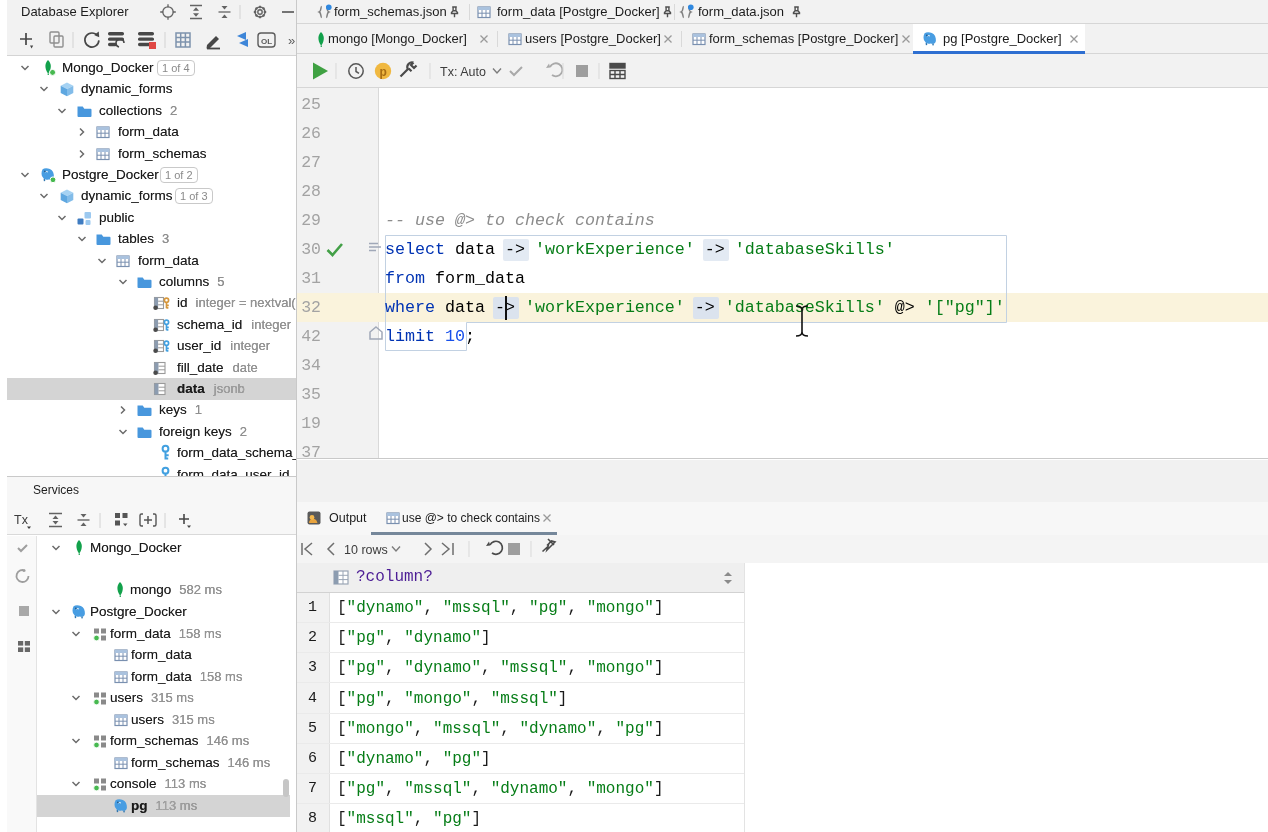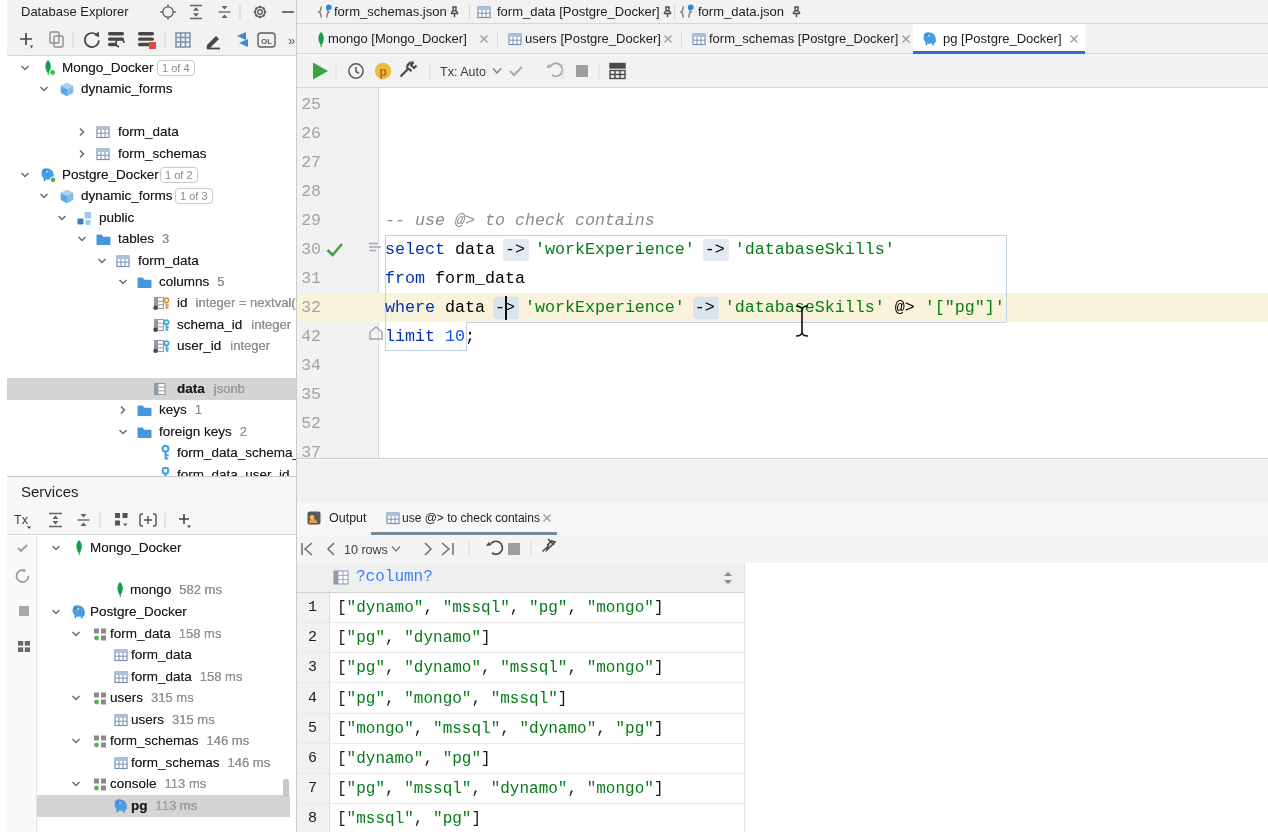--- a/index.html
+++ b/index.html
@@ -124,20 +124,29 @@
             <path d="M2.5 4l3.5 3.5L9.5 4" stroke="#6b6b6b" stroke-width="1.5" fill="none"></path>
           </svg>
           <svg class="abs" style="left:52px;top:3px" width="16" height="16">
             <polygon points="8,1.5 14.3,4.8 8,8.1 1.7,4.8" fill="#a5d2f3"></polygon>
             <polygon points="1.7,4.8 8,8.1 8,15.2 1.7,11.9" fill="#5ea7e0"></polygon>
             <polygon points="14.3,4.8 8,8.1 8,15.2 14.3,11.9" fill="#82bce9"></polygon>
           </svg>
           <span class="lbl" style="position:absolute;left:74px;top:3px">dynamic_forms</span>
         </div>
 
+<div class="row" style="top:44px">
+          <svg class="chev" style="left:49px;top:5px" width="12" height="12">
+            <path d="M2.5 4l3.5 3.5L9.5 4" stroke="#6b6b6b" stroke-width="1.5" fill="none"></path>
+          </svg>
+          <svg class="abs" style="left:69px;top:3px" width="16" height="16">
+            <path d="M1.5 3.5h5.2l1.6 2.2h6.2a1 1 0 0 1 1 1v6.3a1 1 0 0 1-1 1h-12a1 1 0 0 1-1-1z" fill="#4897dd"></path>
+          </svg>
+          <span class="lbl" style="position:absolute;left:92px;top:3px">collections<span class="cnt" style="margin-left:8px">2</span></span>
+        </div>
 
 <div class="row" style="top:65px">
           <svg class="chev" style="left:69px;top:5px" width="12" height="12">
             <path d="M4 2.5L7.5 6L4 9.5" stroke="#6b6b6b" stroke-width="1.5" fill="none"></path>
           </svg>
           <svg class="abs" style="left:88px;top:3px" width="16" height="16">
             <rect x="2" y="3" width="12" height="10.5" fill="#fff" stroke="#7a90b0" stroke-width="1.2"></rect>
             <rect x="2" y="3" width="12" height="3" fill="#aac2de"></rect>
             <path d="M2 9.2h12M6 6v7.5M10 6v7.5" stroke="#7a90b0" stroke-width="1"></path>
           </svg>
@@ -263,20 +272,29 @@
             <path d="M5.1 6.2h5.4M5.1 9.8h5.4" stroke="#9a9a9a" stroke-width="1"></path>
             <circle cx="2.6" cy="12.8" r="2.3" fill="#4a4a4a"></circle>
             <g stroke="#42a0e0" fill="none" stroke-width="1.7">
               <circle cx="13.5" cy="5.2" r="2.1"></circle>
               <path d="M13.5 7.3v6M13.5 10.3h2.3M13.5 12.8h1.9"></path>
             </g>
           </svg>
           <span class="lbl" style="position:absolute;left:170px;top:3px">schema_id<span class="ms" style="margin-left:9px">integer</span></span>
         </div>
 
+<div class="row" style="top:301px">
+          <svg class="abs" style="left:146px;top:3px" width="18" height="16">
+            <rect x="1.5" y="2.5" width="10.5" height="11" fill="#fff" stroke="#9a9a9a" stroke-width="1.1"></rect>
+            <rect x="1.5" y="2.5" width="4" height="11" fill="#8c9cb0"></rect>
+            <path d="M5.5 6.2h6.5M5.5 9.8h6.5" stroke="#9a9a9a" stroke-width="1"></path>
+            <circle cx="2.6" cy="12.8" r="2.3" fill="#4a4a4a"></circle>
+          </svg>
+          <span class="lbl" style="position:absolute;left:170px;top:3px">fill_date<span class="ms" style="margin-left:9px">date</span></span>
+        </div>
 
 <div class="row" style="top:322px;background:#d4d4d4;">
           <svg class="abs" style="left:146px;top:3px" width="18" height="16">
             <rect x="1.5" y="2.5" width="10.5" height="11" fill="#fff" stroke="#9a9a9a" stroke-width="1.1"></rect>
             <rect x="1.5" y="2.5" width="4" height="11" fill="#8c9cb0"></rect>
             <path d="M5.5 6.2h6.5M5.5 9.8h6.5" stroke="#9a9a9a" stroke-width="1"></path>
           </svg>
           <span class="lbl" style="position:absolute;left:170px;top:3px;font-weight:bold;">data<span class="ms" style="margin-left:9px;color:#a3a3a3;font-weight:normal;">jsonb</span></span>
         </div>
 
@@ -318,21 +336,21 @@
             </g>
           </svg>
           <span class="lbl" style="position:absolute;left:170px;top:3px">form_data_user_id_fk</span>
         </div>
 
   </div>
 </div>
 
 <div class="abs" id="svc" style="left:0;top:476px;width:290px;height:356px;background:#fff;border-top:1px solid #c9c9c9;border-right:1px solid #c9c9c9;">
   <div class="abs" style="left:0;top:0;width:100%;height:28px;background:#f7f7f7;"></div>
-  <div class="abs" style="left:14px;top:6px;font-size:15px;color:#1d1d1d;">Services</div>
+  <div class="abs" style="left:26px;top:6px;font-size:12px;color:#1d1d1d;">Services</div>
   <div class="abs" style="left:0;top:28px;width:100%;height:30px;background:#f7f7f7;border-bottom:1px solid #d9d9d9;"></div>
   <div class="abs" id="svc-toolbar" style="left:0;top:28px;width:100%;height:30px;">
     <svg width="290" height="30" viewBox="0 0 290 30">
       <text x="7" y="19" font-size="12.5" fill="#3c3c3c" font-family="Liberation Sans">Tx</text>
       <path d="M20 21.5l4 0l-2 2.6z" fill="#3c3c3c"></path>
       <path d="M42 8.5h13M42 21.5h13" stroke="#636363" fill="none" stroke-width="1.4"></path>
       <path d="M48.5 10.6l3 3.4h-6z" fill="#636363"></path>
           <path d="M48.5 19.4l-3-3.4h6z" fill="#636363"></path>
       <path d="M70.5 15h12" stroke="#636363" fill="none" stroke-width="1.4"></path>
       <path d="M76.5 12.5l-3-3.4h6z" fill="#636363"></path>
@@ -622,21 +640,21 @@
   <div class="gut" style="top:31px">26</div>
   <div class="gut" style="top:60px">27</div>
   <div class="gut" style="top:89px">28</div>
   <div class="gut" style="top:118px">29</div>
   <div class="gut" style="top:147px">30</div>
   <div class="gut" style="top:176px">31</div>
   <div class="gut" style="top:205px">32</div>
   <div class="gut" style="top:234px">42</div>
   <div class="gut" style="top:263px">34</div>
   <div class="gut" style="top:292px">35</div>
-  <div class="gut" style="top:321px">52</div>
+  <div class="gut" style="top:321px">19</div>
   <div class="gut" style="top:350px">37</div>
   <svg class="abs" style="left:28px;top:152px" width="20" height="20">
         <path d="M2.5 10l5 5l9.5-11" stroke="#43a047" fill="none" stroke-width="2.6"></path>
       </svg>
   <svg class="abs" style="left:69px;top:151px" width="18" height="18">
         <path d="M3 4.5h9M3 8h12M3 11.5h7" stroke="#a0a8b8" stroke-width="1.6" fill="none"></path>
       </svg>
   <svg class="abs" style="left:70px;top:236px" width="18" height="18">
         <path d="M9 3l6 5v7H3V8z" stroke="#a0a8b8" stroke-width="1.5" fill="none"></path>
       </svg>
@@ -689,21 +707,21 @@
     <rect x="211" y="8" width="12" height="12" fill="#9e9e9e"></rect>
     <line x1="234" y1="6" x2="234" y2="22" stroke="#d9d9d9"></line>
     <path d="M251 4l6 6M250 10.5l4.5-4.5l3.5 1l-8 8l1-3.5l-5.5 5" stroke="#4a4a4a" fill="none" stroke-width="1.6"></path>
   </svg>
   <div class="abs" style="left:0;top:61px;width:448px;height:30px;background:#efefef;border-bottom:1px solid #d2d2d2;"></div>
   <svg class="abs" style="left:36px;top:67px" width="18" height="18">
         <rect x="1" y="2" width="14" height="13" fill="#fff" stroke="#9aa5b5" stroke-width="1.2"></rect>
         <rect x="1" y="2" width="4.5" height="13" fill="#8c9cb0"></rect>
         <path d="M5.5 6.3h9.5M5.5 10.6h9.5M10 2v13" stroke="#9aa5b5" stroke-width="1"></path>
       </svg>
-  <div class="abs mono" style="left:59px;top:66px;font-size:16px;color:#3b82f6;text-align:right;">?column?</div>
+  <div class="abs mono" style="left:59px;top:66px;font-size:16px;color:#4c1d95;text-align:right;">?column?</div>
   <svg class="abs" style="left:425px;top:69px" width="12" height="14">
         <path d="M6 1l4 4H2zM6 13l4-4H2z" fill="#8a8a8a"></path>
       </svg>
   <div class="abs" style="left:0;top:91px;width:33px;height:239px;background:#f1f1f1;border-right:1px solid #e0e0e0;"></div>
   <div class="abs" style="left:447px;top:61px;width:1px;height:269px;background:#e3e3e3;"></div>
   <div class="grow" style="top:91px">
         <span class="gn">1</span>
         <span class="gc">[<span class="g">"dynamo"</span>, <span class="g">"mssql"</span>, <span class="g">"pg"</span>, <span class="g">"mongo"</span>]</span>
       </div>
   <div class="grow" style="top:121px">

